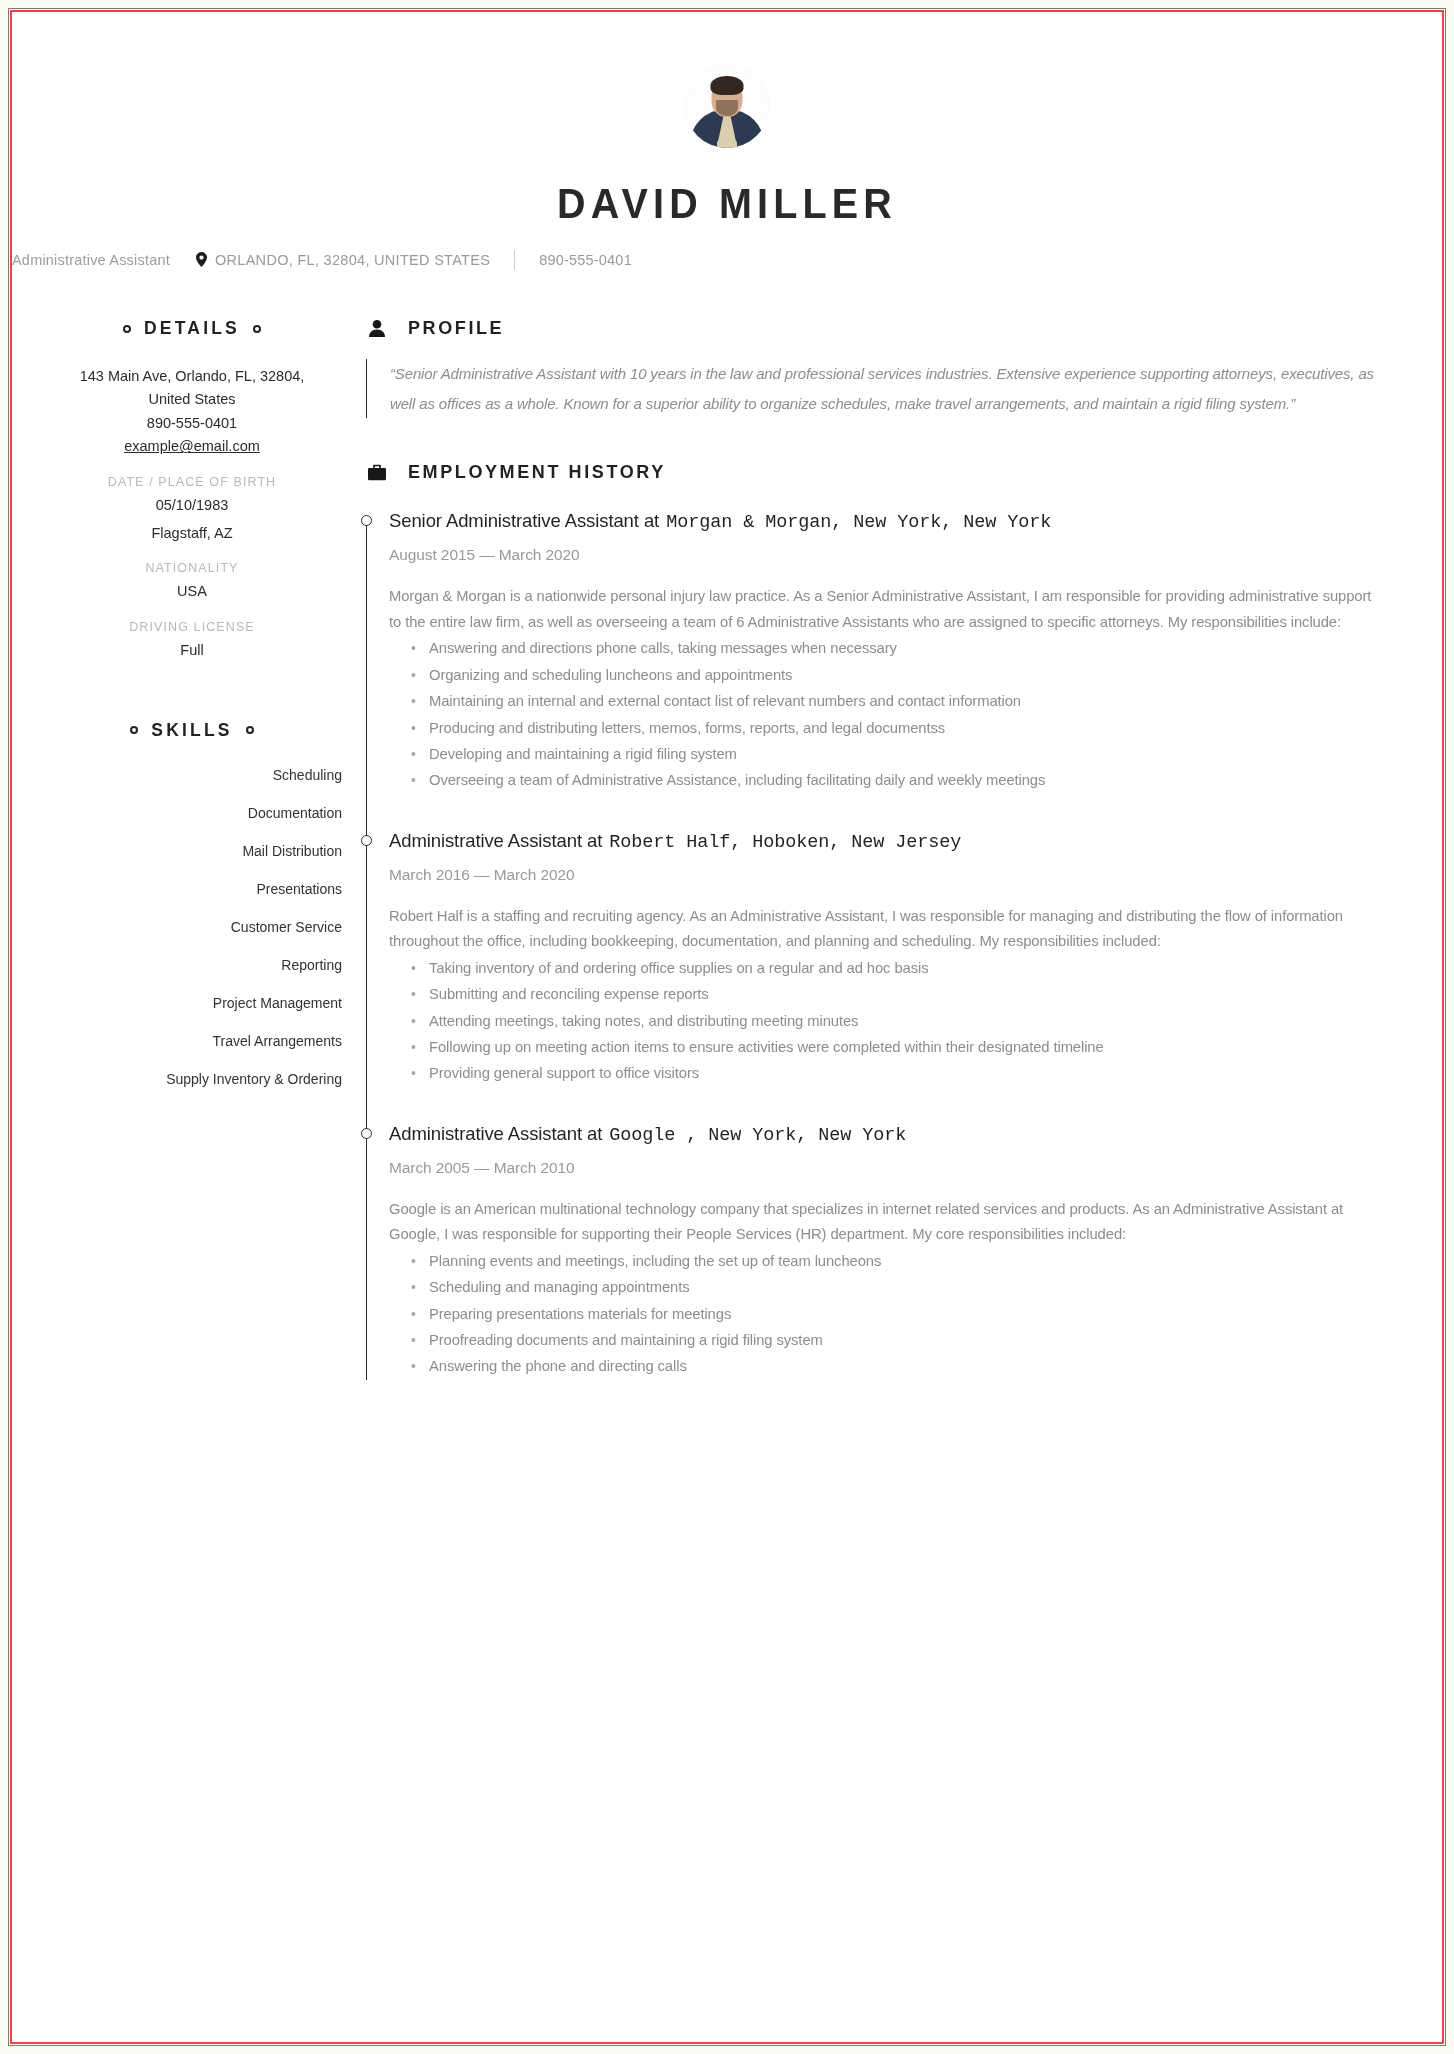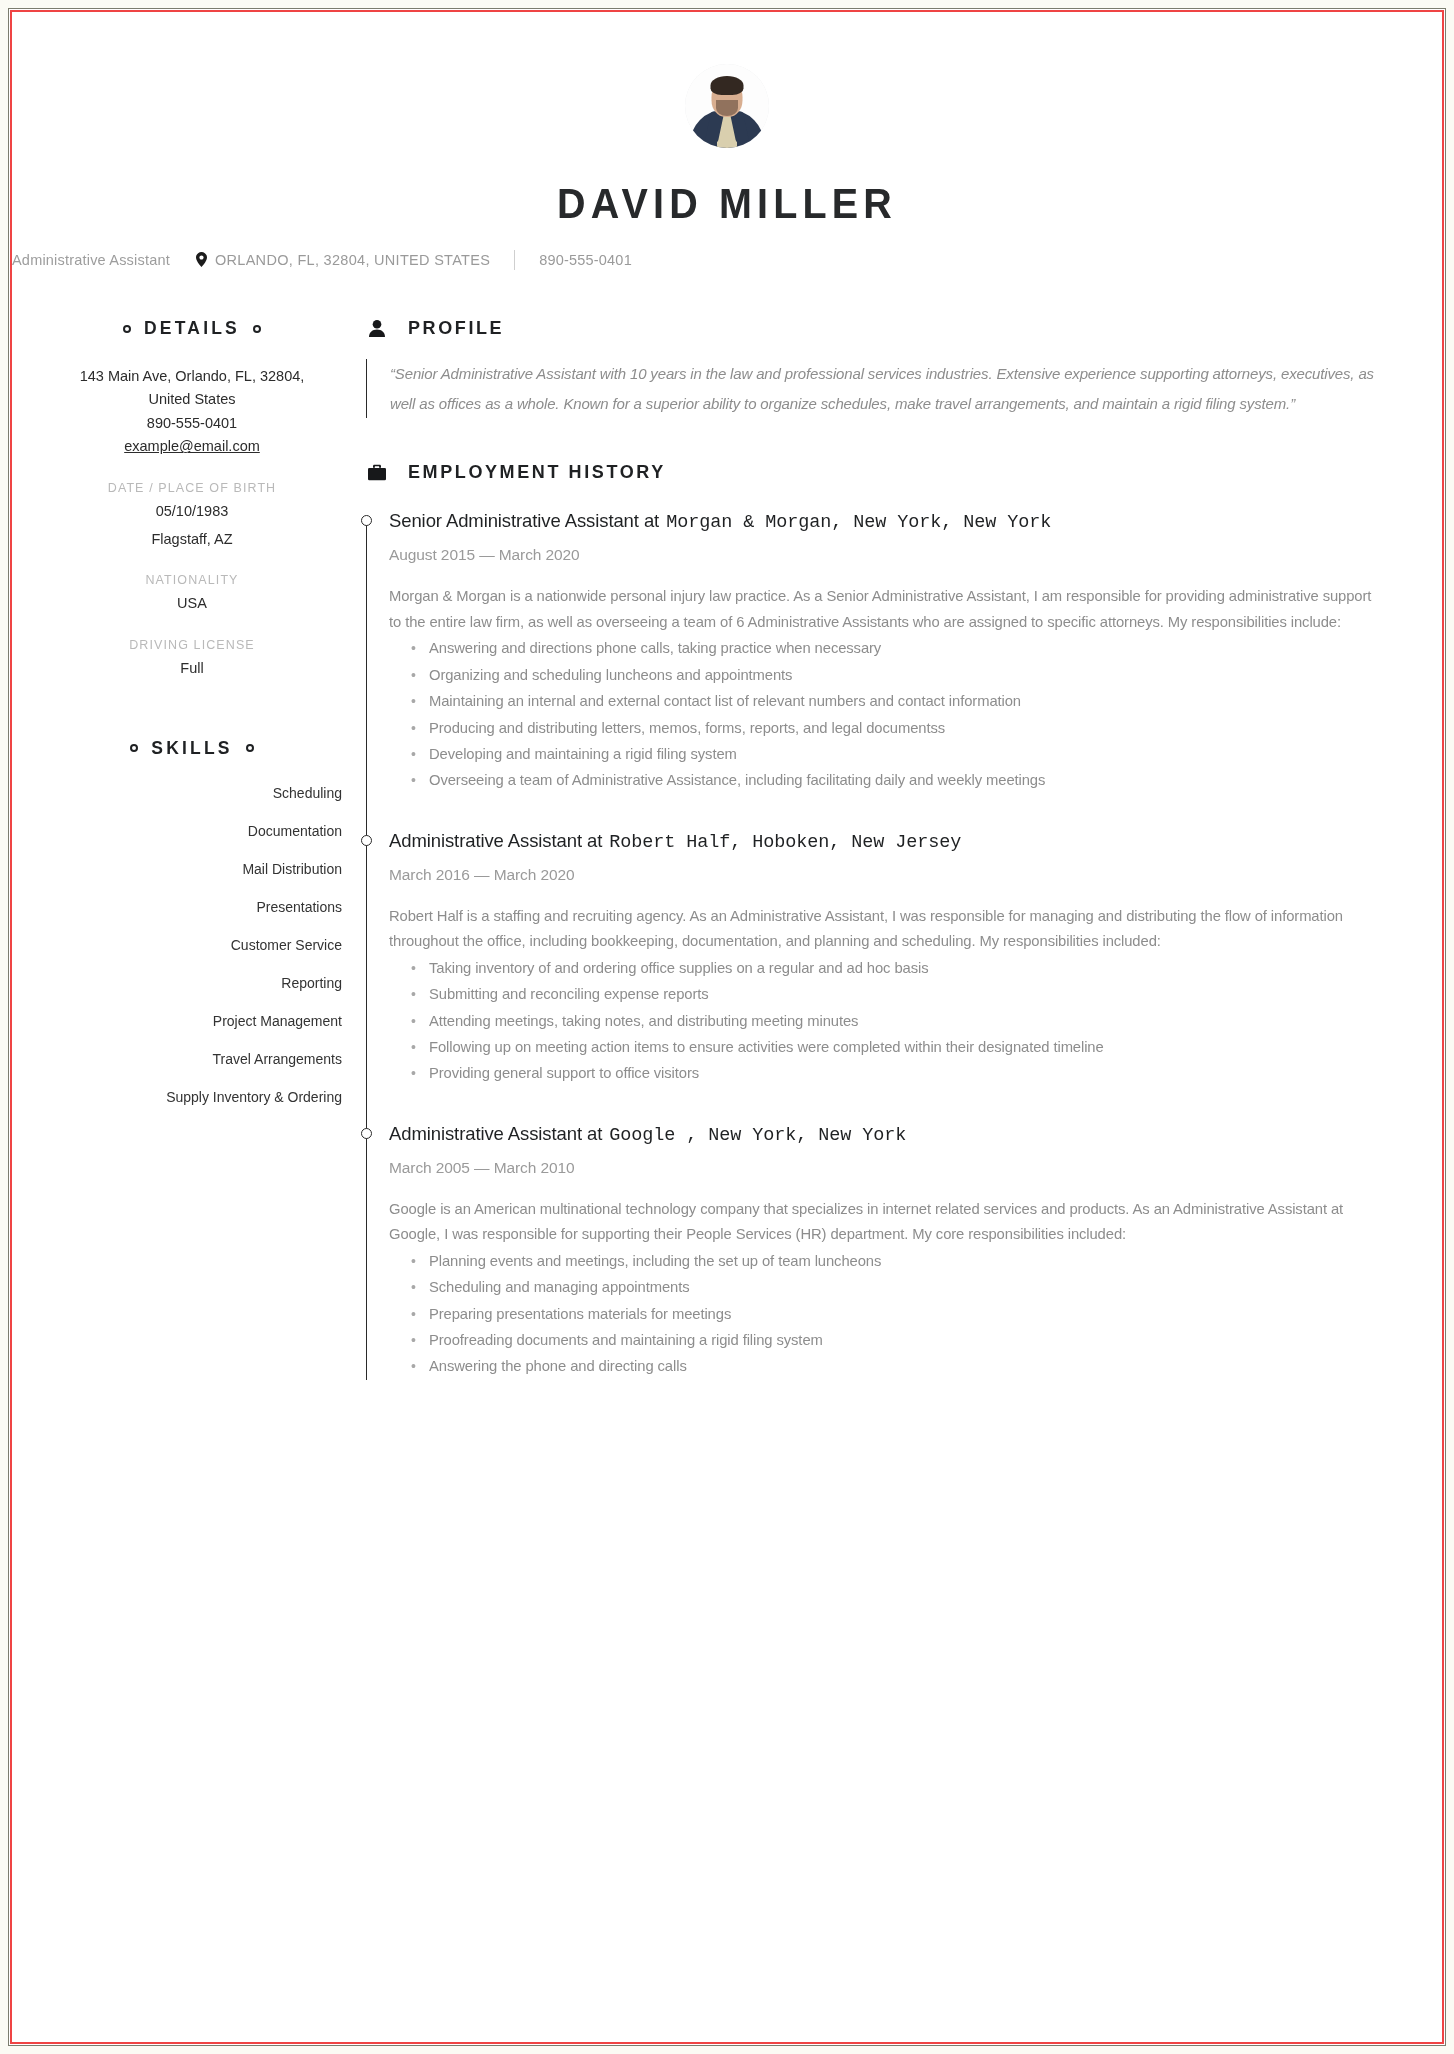--- a/index.html
+++ b/index.html
@@ -146,21 +146,21 @@
   }
   .side-text a, .email-link {
     color: #2c2c2c;
     text-decoration: underline;
   }
   .side-label {
     text-align: center;
     font-size: 12.5px;
     letter-spacing: 1.1px;
     color: #b9b9b9;
-    margin-top: 22px;
+    margin-top: 16px;
   }
   .side-value {
     text-align: center;
     font-size: 14.5px;
     color: #2c2c2c;
     line-height: 1.6;
     margin-top: 5px;
   }
 
   .skills-block { margin-top: 58px; }
@@ -375,21 +375,21 @@
             <span>EMPLOYMENT HISTORY</span>
           </div>
 
           <div class="timeline" id="jobs-timeline">
               <div class="job">
                 <div class="dot"></div>
                 <div class="job-title-line"><span>Senior Administrative Assistant at</span><span class="company">Morgan &amp; Morgan, New York, New York</span></div>
                 <div class="job-dates">August 2015 — March 2020</div>
                 <div class="job-desc">Morgan &amp; Morgan is a nationwide personal injury law practice. As a Senior Administrative Assistant, I am responsible for providing administrative support to the entire law firm, as well as overseeing a team of 6 Administrative Assistants who are assigned to specific attorneys. My responsibilities include:</div>
                 <ul class="job-bullets">
-                  <li>Answering and directions phone calls, taking practice when necessary</li>
+                  <li>Answering and directions phone calls, taking messages when necessary</li>
                   <li>Organizing and scheduling luncheons and appointments</li>
                   <li>Maintaining an internal and external contact list of relevant numbers and contact information</li>
                   <li>Producing and distributing letters, memos, forms, reports, and legal documentss</li>
                   <li>Developing and maintaining a rigid filing system</li>
                   <li>Overseeing a team of Administrative Assistance, including facilitating daily and weekly meetings</li>
                 </ul>
               </div>
               <div class="job">
                 <div class="dot"></div>
                 <div class="job-title-line"><span>Administrative Assistant at</span><span class="company">Robert Half, Hoboken, New Jersey</span></div>

